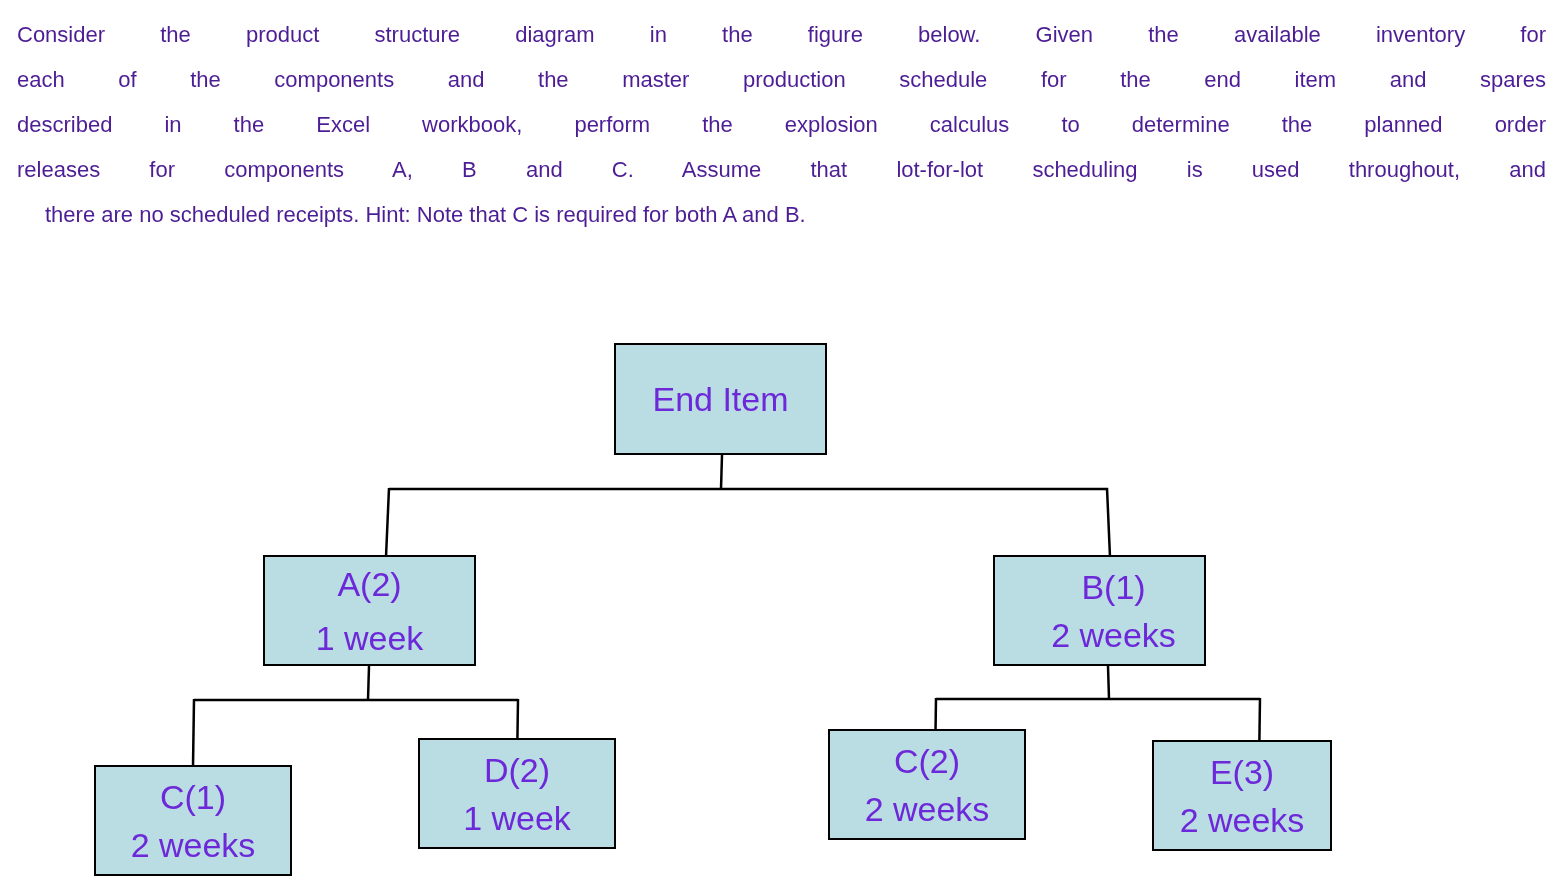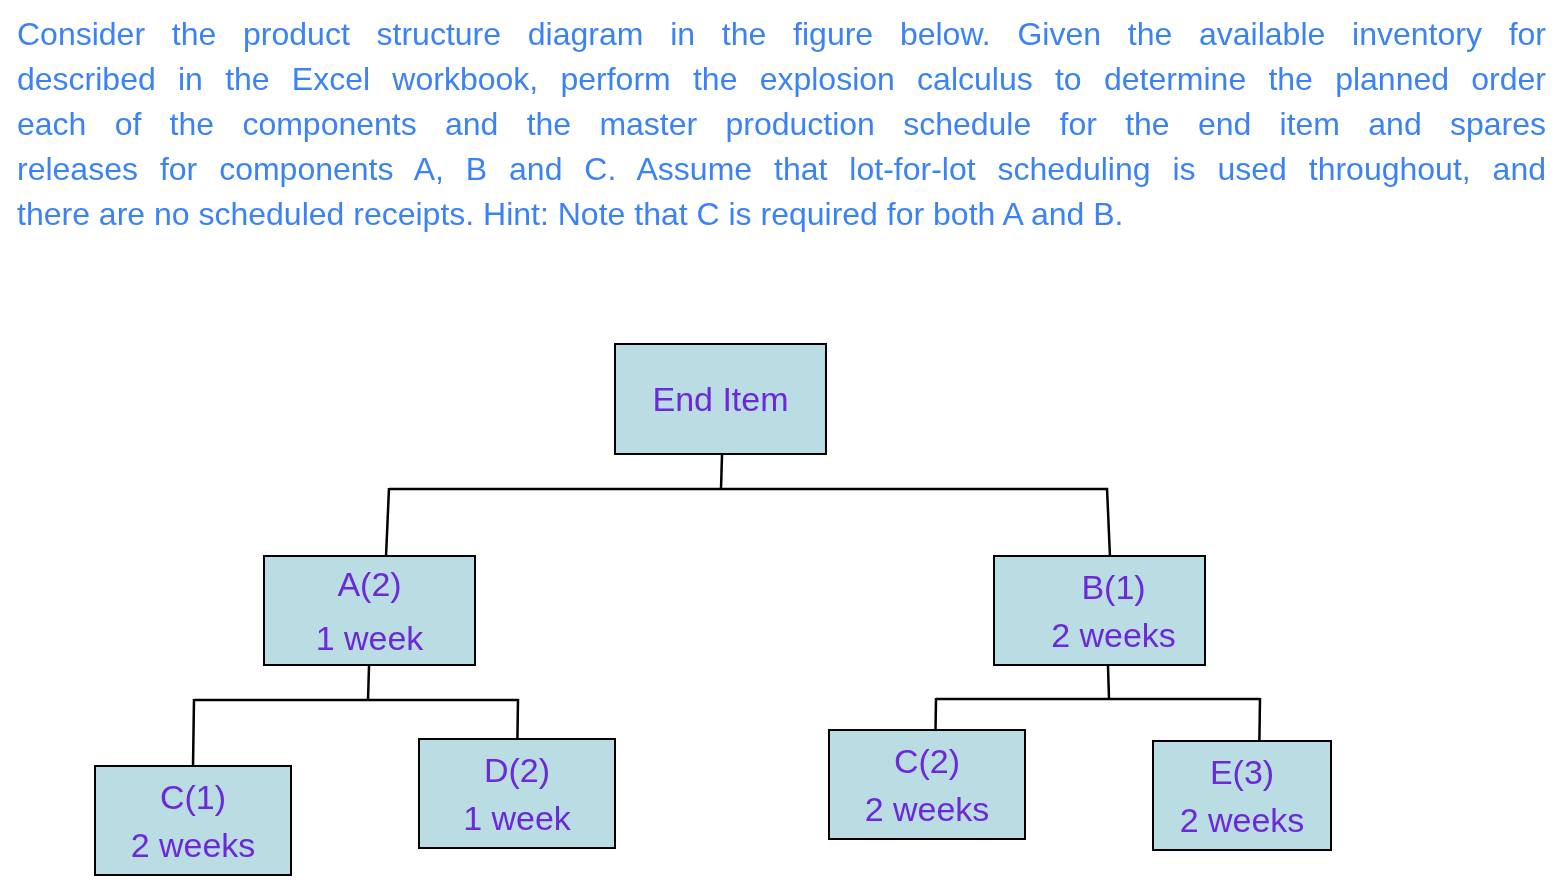--- a/index.html
+++ b/index.html
@@ -17,30 +17,31 @@
     color: #000000;
   }
   
   .intro {
     position: absolute;
     left: 17px;
     top: 12px;
     width: 1529px;
   }
   .jline {
-    font-size: 32px;
+    font-size: 22px;
     line-height: 45px;
     white-space: normal;
     text-align: justify;
     text-align-last: justify;
-    color: #3b82f6;
+    color: #4c1d95;
   }
   .jline.last {
     text-align: left;
     text-align-last: left;
+    margin-left: 28px;
   }
   
   .diagram {
     position: absolute;
     inset: 0;
   }
   .connector-svg {
     position: absolute;
     left: 0;
     top: 0;
@@ -76,22 +77,22 @@
   .node-c2  { left: 828px; top: 729px; width: 198px; height: 111px; }
   .node-e   { left: 1152px; top: 740px; width: 180px; height: 111px; }
 </style>
 </head>
 <body>
 
 <div class="page">
 
   <div class="intro">
     <div class="jline">Consider the product structure diagram in the figure below. Given the available inventory for</div>
+    <div class="jline">each of the components and the master production schedule for the end item and spares</div>
     <div class="jline">described in the Excel workbook, perform the explosion calculus to determine the planned order</div>
-    <div class="jline">each of the components and the master production schedule for the end item and spares</div>
     <div class="jline">releases for components A, B and C. Assume that lot-for-lot scheduling is used throughout, and</div>
     <div class="jline last">there are no scheduled receipts. Hint: Note that C is required for both A and B.</div>
   </div>
 
   <div class="diagram">
 
     <svg class="connector-svg" viewBox="0 0 1563 896" xmlns="http://www.w3.org/2000/svg">
 
       <line x1="722" y1="455" x2="721" y2="489"></line>
       <line x1="389" y1="489" x2="1108" y2="489"></line>

